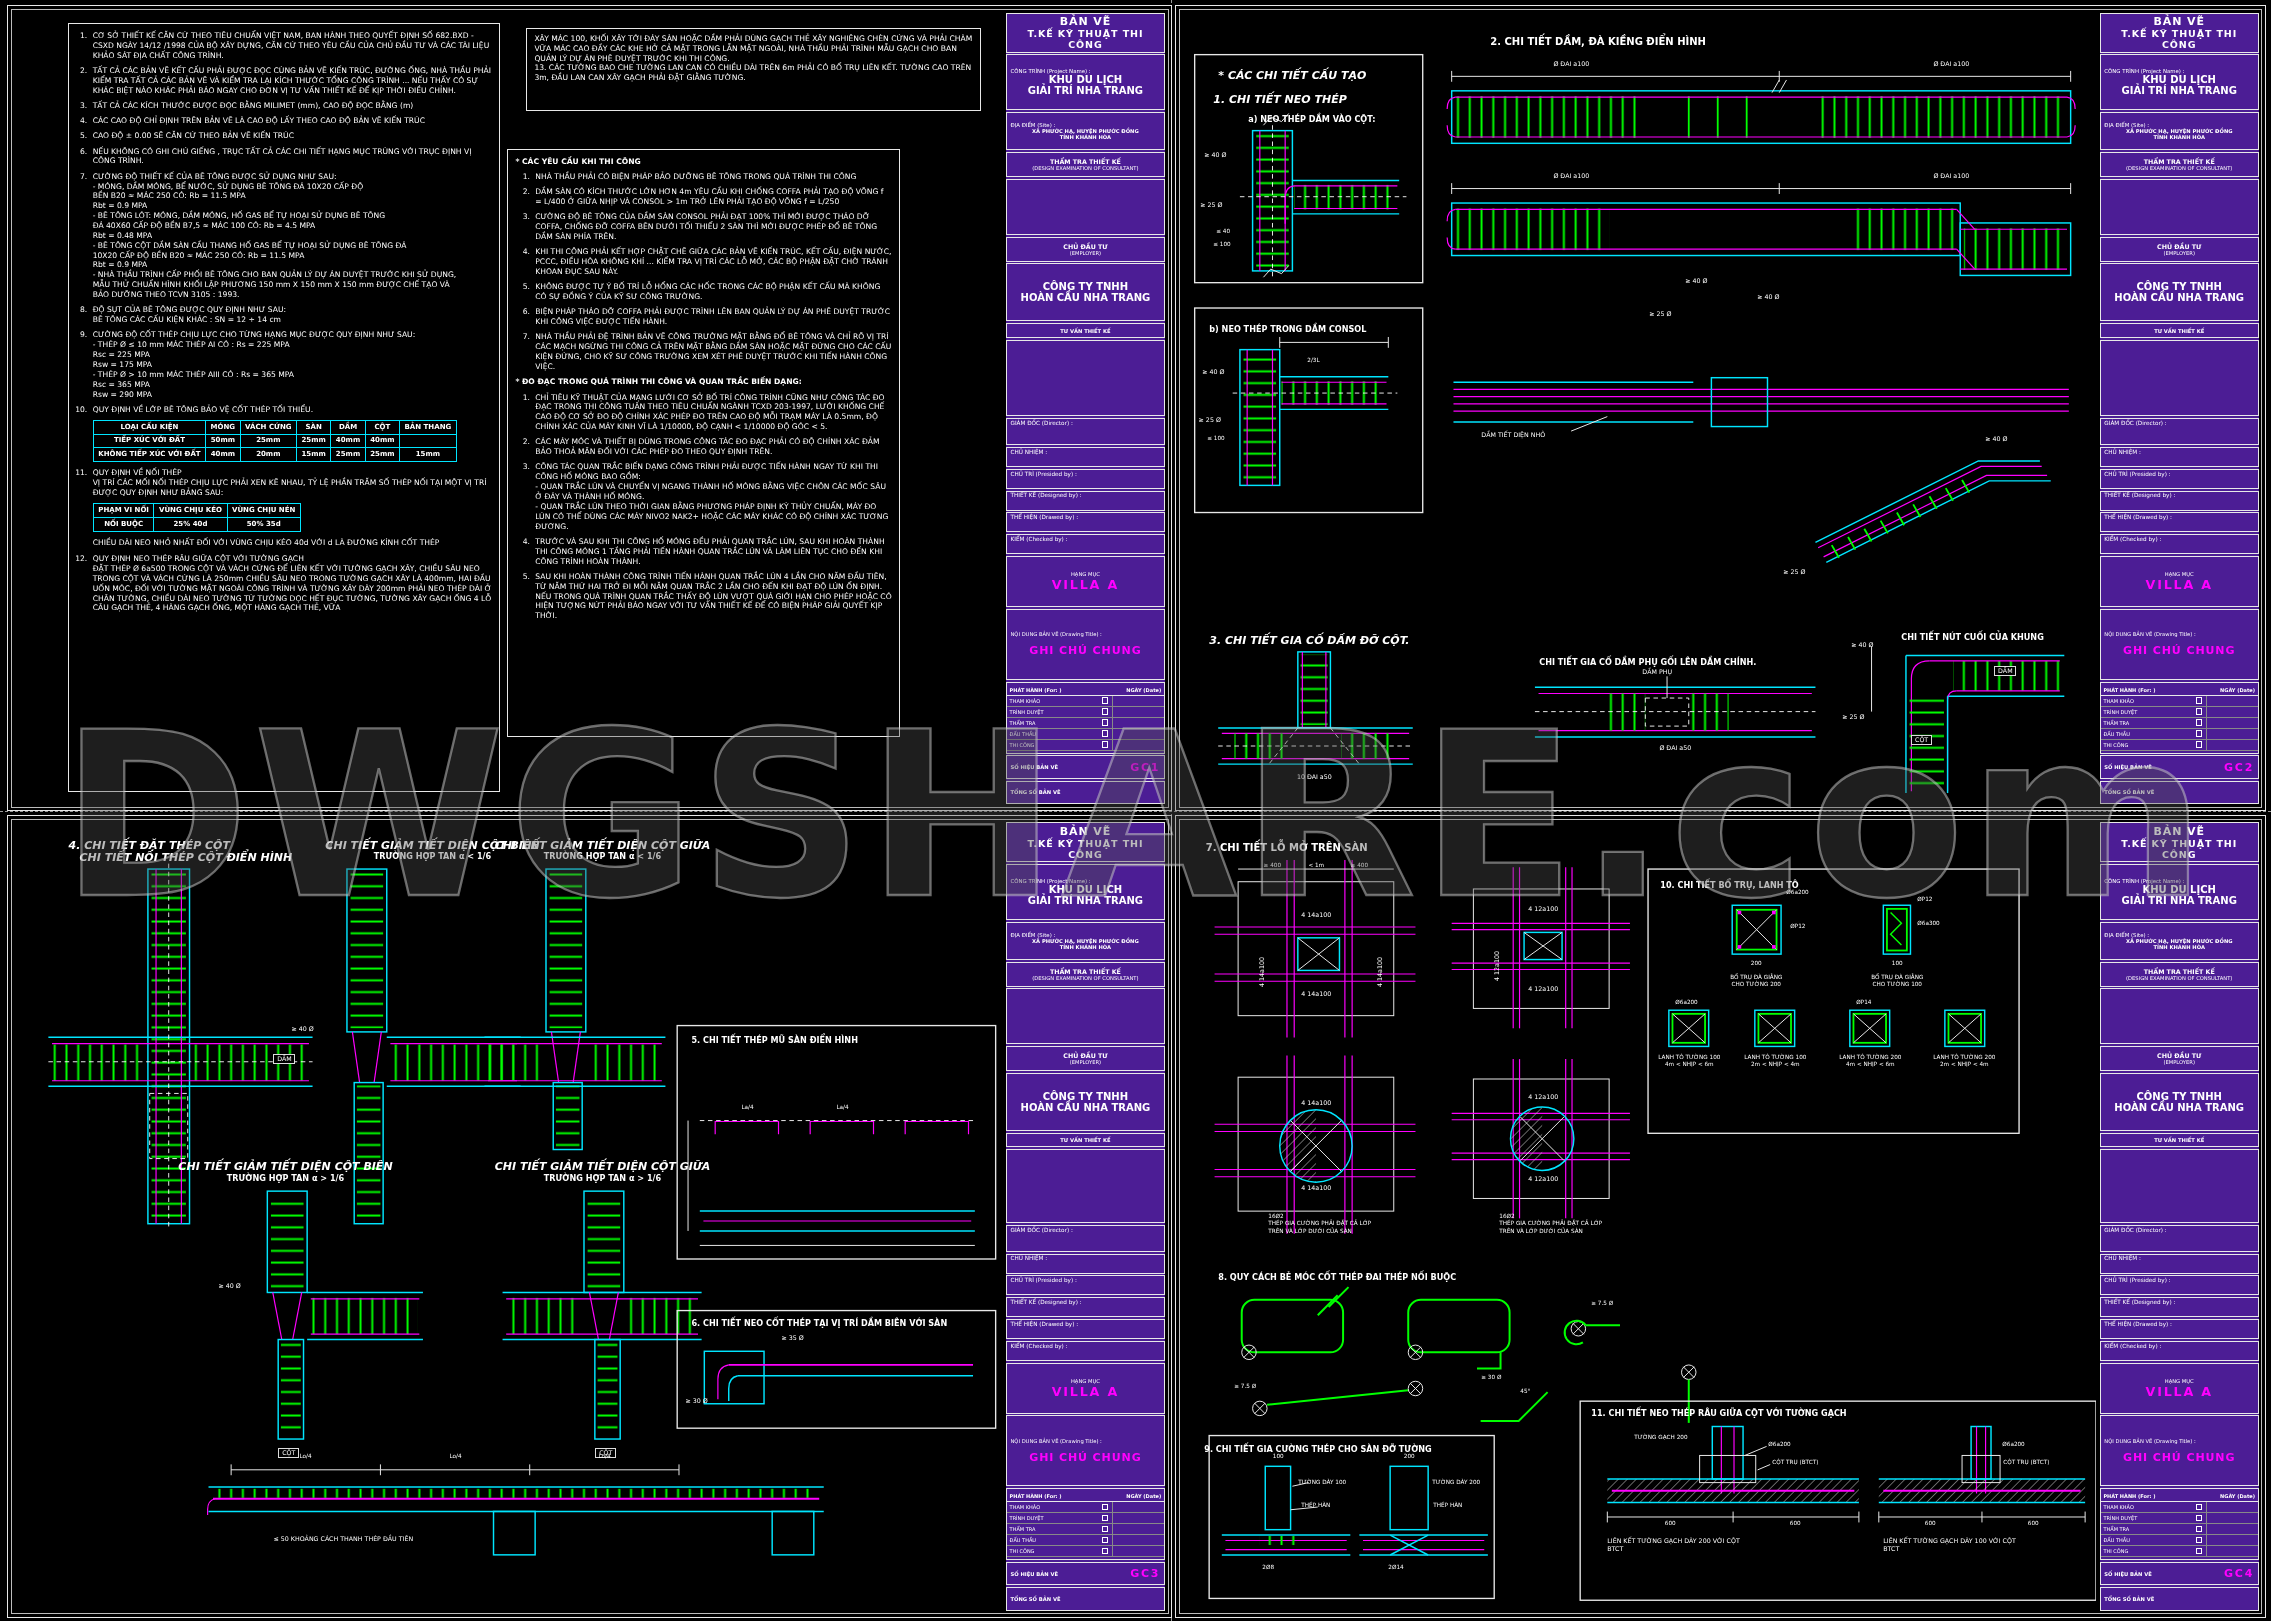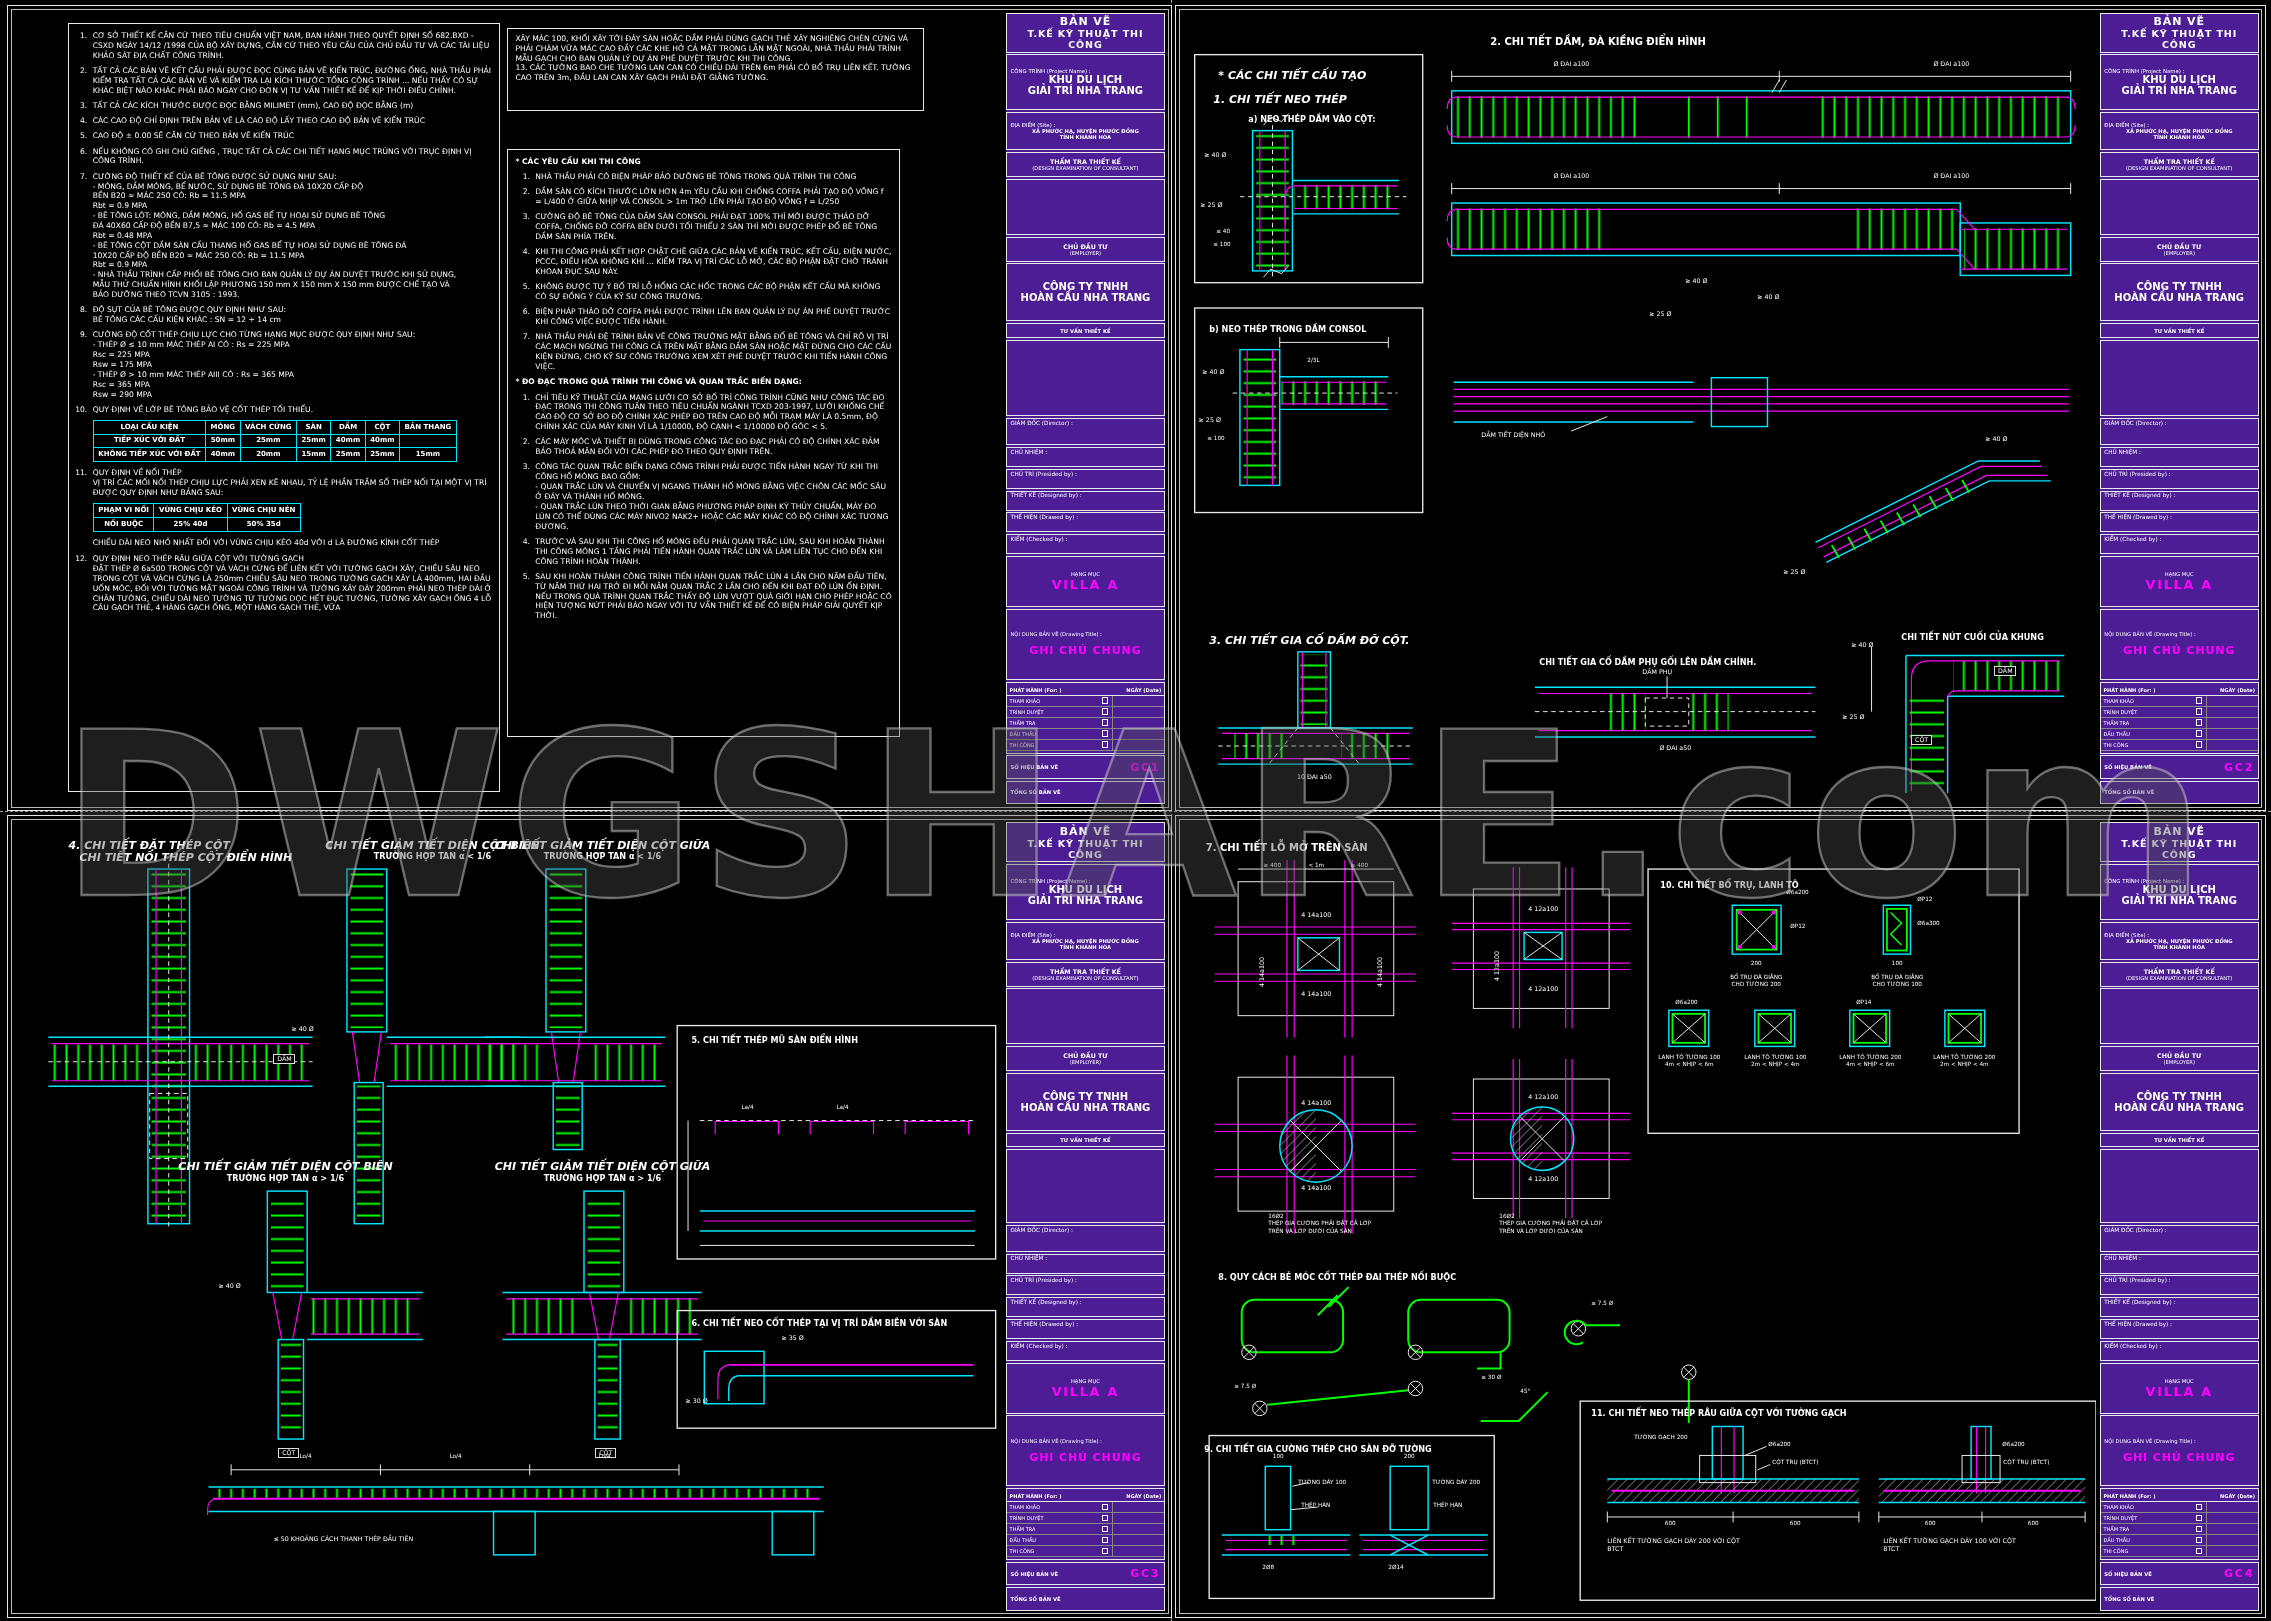--- a/index.html
+++ b/index.html
@@ -30,21 +30,21 @@
   .idate{width:51px;border-left:0.9px solid #888;align-self:stretch;flex:none;}
   .numrow{flex-direction:row;justify-content:space-between;align-items:center;height:23.5px;padding:0 3.6px;}
   .tbnum{font-size:11px;}
   
   .notes-box{position:absolute;left:60px;top:16.3px;width:432px;height:769px;border:1.4px solid #e8e8e8;padding:7.2px 5.4px 5.4px 3.6px;font-size:7.6px;line-height:1.3;overflow:hidden;box-sizing:border-box;z-index:2;}
   .note{display:flex;gap:5.4px;margin-bottom:5.4px;}
   .nn{width:14.5px;text-align:right;flex:none;}
   .ntext{white-space:pre-line;flex:1;}
   .ctab{border-collapse:collapse;margin:2.7px 0 6.3px 20px;}
   .ctab th,.ctab td{border:1.4px solid #00e5ff;color:#fff;font-size:7px;padding:1.8px 4.5px;text-align:center;font-weight:bold;}
-  .mid-box{position:absolute;left:499px;top:22px;width:417px;height:83px;border:1.4px solid #e8e8e8;padding:4.5px 7.2px;font-size:7.6px;line-height:1.3;white-space:pre-line;box-sizing:border-box;z-index:2;}
+  .mid-box{position:absolute;left:518px;top:22px;width:455px;height:83px;border:1.4px solid #e8e8e8;padding:4.5px 7.2px;font-size:7.6px;line-height:1.3;white-space:pre-line;box-sizing:border-box;z-index:2;}
   .req-box{position:absolute;left:499px;top:143px;width:393px;height:588px;border:1.4px solid #e8e8e8;padding:6.3px 7.2px;font-size:7.6px;line-height:1.3;overflow:hidden;box-sizing:border-box;z-index:2;}
   .rtitle{font-weight:bold;margin-bottom:5.4px;}
   
   .cv{position:absolute;left:6.3px;top:6.3px;bottom:6.3px;z-index:1;}
   .cv svg{position:absolute;inset:0;}
   .lbl{position:absolute;font-size:6.8px;line-height:1.25;white-space:pre-line;color:#fff;z-index:2;}
   .lbl.c{transform:translateX(-50%);text-align:center;}
   .lbl.h1{font-size:10px;font-weight:bold;}
   .lbl.h2{font-size:11px;font-weight:bold;font-style:italic;}
   .lbl.h3{font-size:8.1px;font-weight:bold;}

